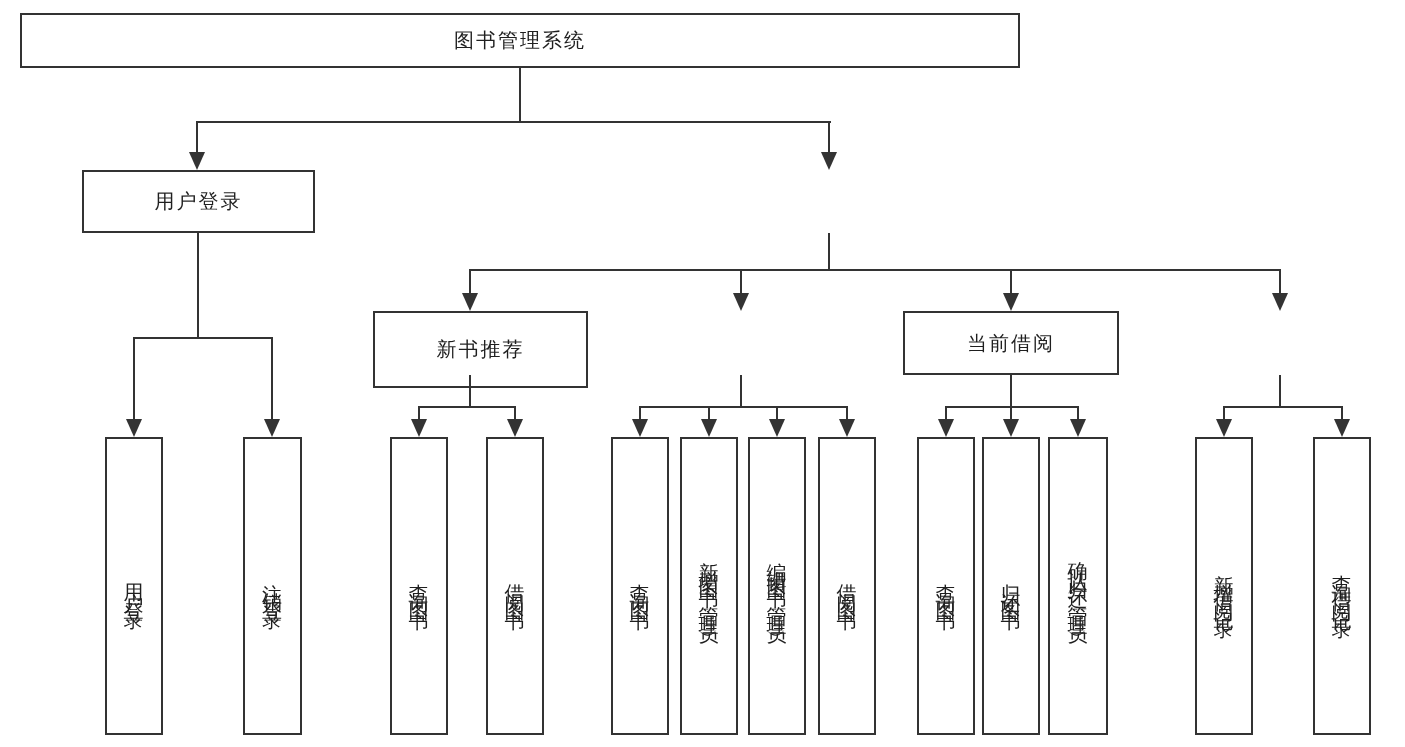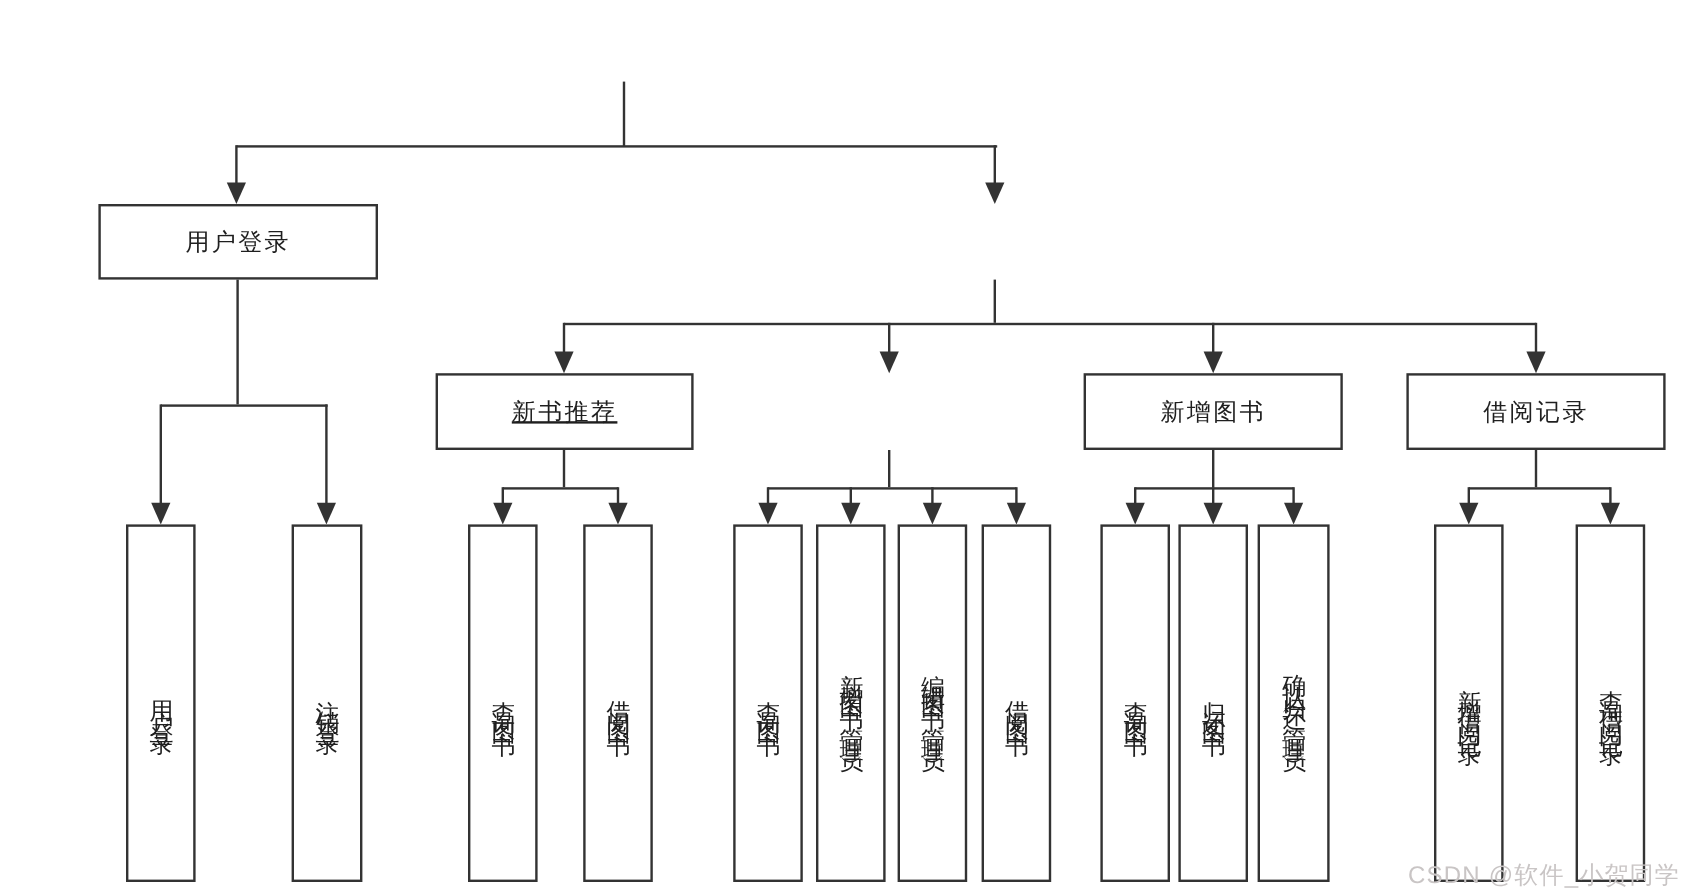--- a/index.html
+++ b/index.html
@@ -53,20 +53,23 @@
     letter-spacing:1px;
     white-space:nowrap;
     z-index:5;
   }
 </style>
 </head>
 <body>
 
 <div class="canvas">
 
+  <div class="box" style="left:20px;top:13px;width:1000px;height:55px;">
+    <span class="hlabel">图书管理系统</span>
+  </div>
 
   <div class="v" style="left:519px;top:68px;height:54px;"></div>
   <div class="h" style="left:197px;top:121px;width:634px;"></div>
   <div class="v" style="left:196px;top:121px;height:36px;"></div>
   <div class="arrow" style="left:189px;top:152px;"></div>
   <div class="v" style="left:828px;top:121px;height:36px;"></div>
   <div class="arrow" style="left:821px;top:152px;"></div>
 
   <div class="box" style="left:82px;top:170px;width:233px;height:63px;">
     <span class="hlabel">用户登录</span>
@@ -83,28 +86,25 @@
   <div class="h" style="left:470px;top:269px;width:810px;"></div>
   <div class="v" style="left:469px;top:269px;height:28px;"></div>
   <div class="arrow" style="left:462px;top:293px;"></div>
   <div class="v" style="left:740px;top:269px;height:28px;"></div>
   <div class="arrow" style="left:733px;top:293px;"></div>
   <div class="v" style="left:1010px;top:269px;height:28px;"></div>
   <div class="arrow" style="left:1003px;top:293px;"></div>
   <div class="v" style="left:1279px;top:269px;height:28px;"></div>
   <div class="arrow" style="left:1272px;top:293px;"></div>
 
-  <div class="box" style="left:363px;top:311px;width:215px;height:64px;text-decoration:underline;">
+  <div class="box" style="left:373px;top:311px;width:215px;height:77px;">
     <span class="hlabel">新书推荐</span>
   </div>
   <div class="box" style="left:903px;top:311px;width:216px;height:64px;">
-    <span class="hlabel">新增图书</span>
-  </div>
-  <div class="box" style="left:1172px;top:311px;width:216px;height:64px;">
-    <span class="hlabel">借阅记录</span>
+    <span class="hlabel">当前借阅</span>
   </div>
 
   <div class="v" style="left:469px;top:375px;height:31px;"></div>
   <div class="h" style="left:419px;top:406px;width:96px;"></div>
   <div class="v" style="left:418px;top:406px;height:16px;"></div>
   <div class="arrow" style="left:411px;top:419px;"></div>
   <div class="v" style="left:514px;top:406px;height:16px;"></div>
   <div class="arrow" style="left:507px;top:419px;"></div>
 
   <div class="v" style="left:740px;top:375px;height:31px;"></div>
@@ -171,15 +171,14 @@
     <span>确认归还（管理员）</span>
   </div>
 
   <div class="box vbox" style="left:1195px;top:437px;width:58px;height:298px;">
     <span>新增借阅记录</span>
   </div>
   <div class="box vbox" style="left:1313px;top:437px;width:58px;height:298px;">
     <span>查询借阅记录</span>
   </div>
 
-  <div class="watermark">CSDN @软件_小贺同学</div>
 
 </div>
 
 </body></html>

